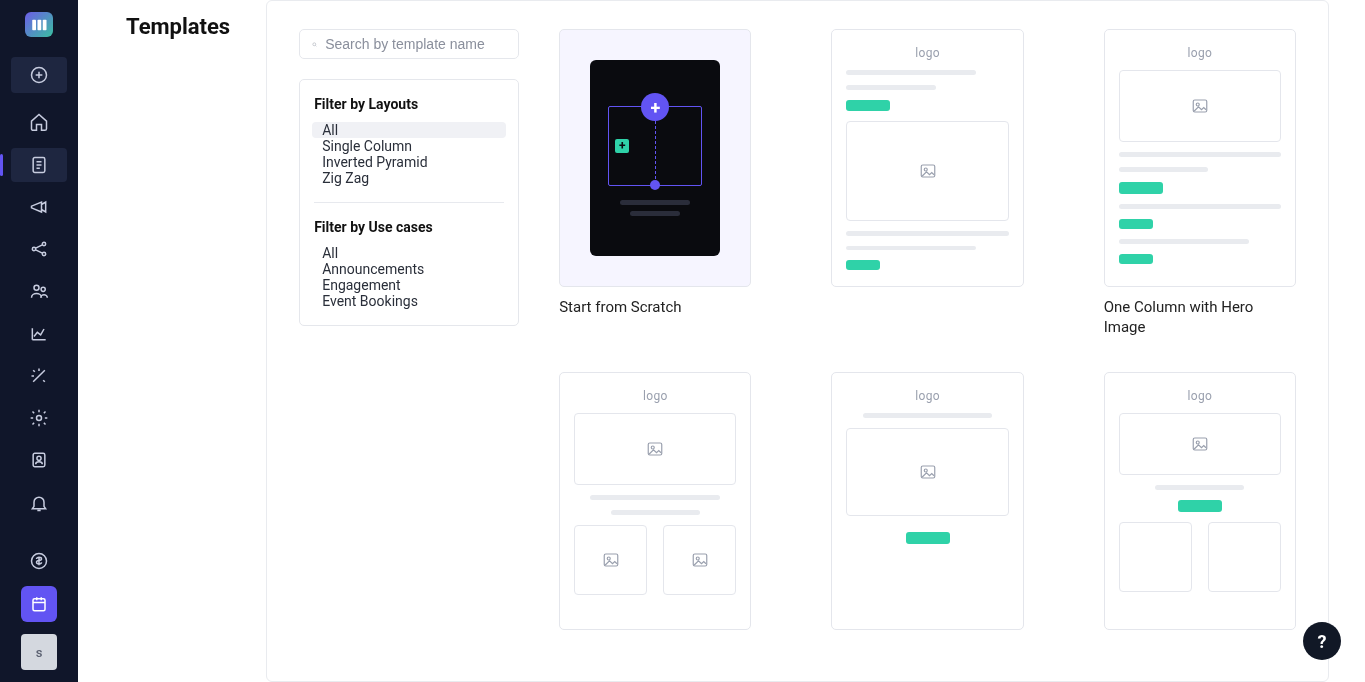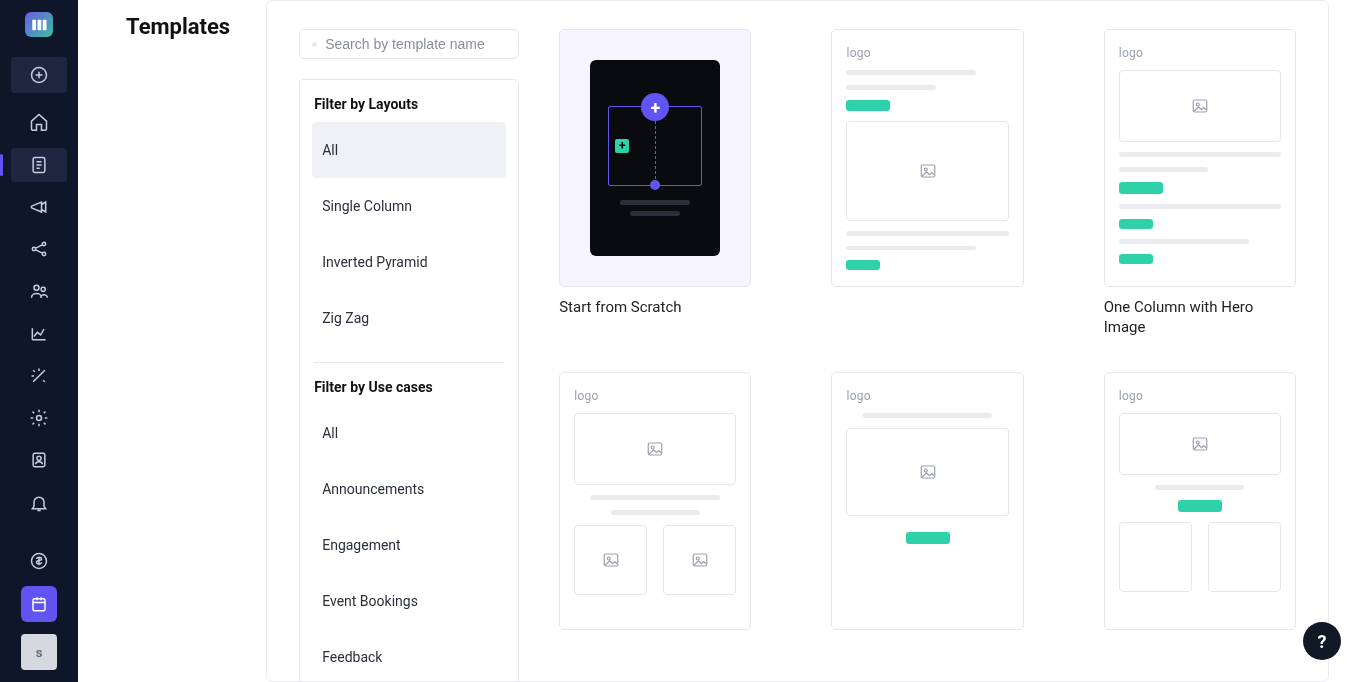--- a/index.html
+++ b/index.html
@@ -112,21 +112,21 @@
   }
   .search input::placeholder { color:#8a8f9c; }
   .filterbox {
     border:1px solid #e5e7ec; border-radius:5px;
     padding: 16px 14px;
   }
   .filter-heading { font-size:14px; font-weight:700; margin-bottom:10px; }
   .filter-list { list-style:none; }
   .filter-list li {
     font-size:14px; color:#2a2f3a;
-    padding:20px 10px; margin:0 -2px; border-radius:4px;
+    padding:0 10px; margin:0 -2px; border-radius:4px;
     cursor:pointer;
   }
   .filter-list li.selected { background:#f0f1f5; }
   .filter-sep { border:none; border-top:1px solid #e7e9ee; margin:16px 0; }
 
   
   .grid {
     flex:1;
     display:grid;
     grid-template-columns: repeat(3, minmax(0, 1fr));
@@ -176,21 +176,21 @@
     position:absolute; top:14px; bottom:6px; left:50%;
     border-left:1px dashed #6254f3;
   }
   .scratch-inner .bars { margin-top:14px; display:flex; flex-direction:column; gap:6px; align-items:center; }
   .scratch-inner .bars span { display:block; height:5px; border-radius:3px; background:#2a2d3a; }
   .scratch-inner .bars span:nth-child(1){ width:70px; }
   .scratch-inner .bars span:nth-child(2){ width:50px; }
 
   
   .wf { width:100%; height:100%; padding:16px 14px; display:flex; flex-direction:column; gap:10px; }
-  .wf .logo { font-size:12px; color:#9aa0ae; letter-spacing:.3px; }
+  .wf .logo { font-size:12px; color:#9aa0ae; text-align:center; letter-spacing:.3px; }
   .wf .line { height:5px; background:#e9ebef; border-radius:3px; }
   .wf .line.sm { width:55%; }
   .wf .line.md { width:80%; }
   .wf .line.lg { width:100%; }
   .wf .pill { height:12px; width:44px; border-radius:3px; background:#2fd2a8; }
   .wf .pill.sm { width:34px; height:10px; }
   .wf .imgbox {
     border:1px solid #e4e6ec; border-radius:4px; flex:0 0 auto;
     display:flex; align-items:center; justify-content:center;
   }
@@ -330,21 +330,20 @@
           </ul>
 
           <hr class="filter-sep">
 
           <div class="filter-heading">Filter by Use cases</div>
           <ul class="filter-list">
             <li>All</li>
             <li>Announcements</li>
             <li>Engagement</li>
             <li>Event Bookings</li>
-            <li>Feedback</li>
           </ul>
         </div>
       </aside>
 
       <section class="grid">
 
         <div class="tpl scratch">
           <div class="tpl-card">
             <div class="scratch-inner">
               <div class="frame">

